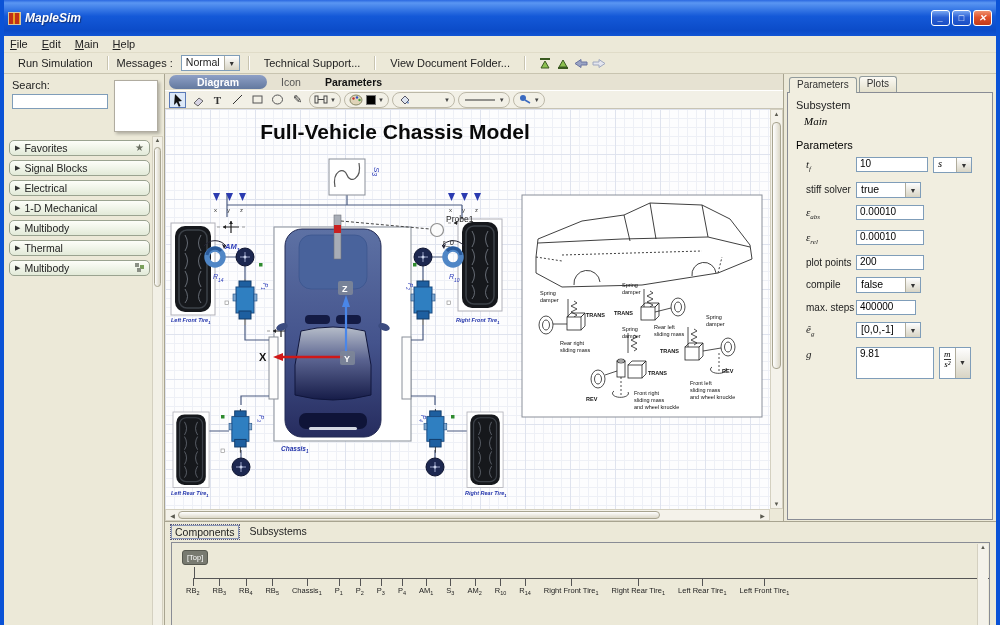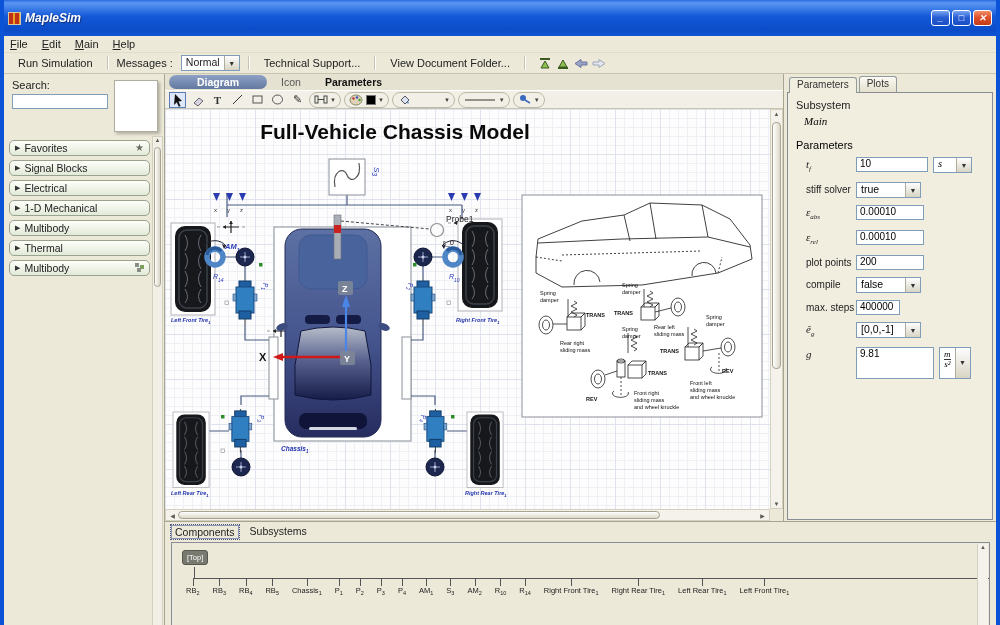--- a/index.html
+++ b/index.html
@@ -597,21 +597,21 @@
             <div class="prow">
               <span class="plabel">compile</span>
               <span class="combo">
                 <span class="val" style="width:48px">false</span>
                 <span class="btn">▼</span>
               </span>
             </div>
 
             <div class="prow">
               <span class="plabel">max. steps</span>
-              <span class="xp-input" style="width:44px">400000</span>
+              <span class="xp-input" style="width:60px">400000</span>
             </div>
 
             <div class="prow">
               <span class="plabel math"><span>ê</span><span class="sub">g</span></span>
               <span class="combo">
                 <span class="val" style="width:48px">[0,0,-1]</span>
                 <span class="btn">▼</span>
               </span>
             </div>
 

